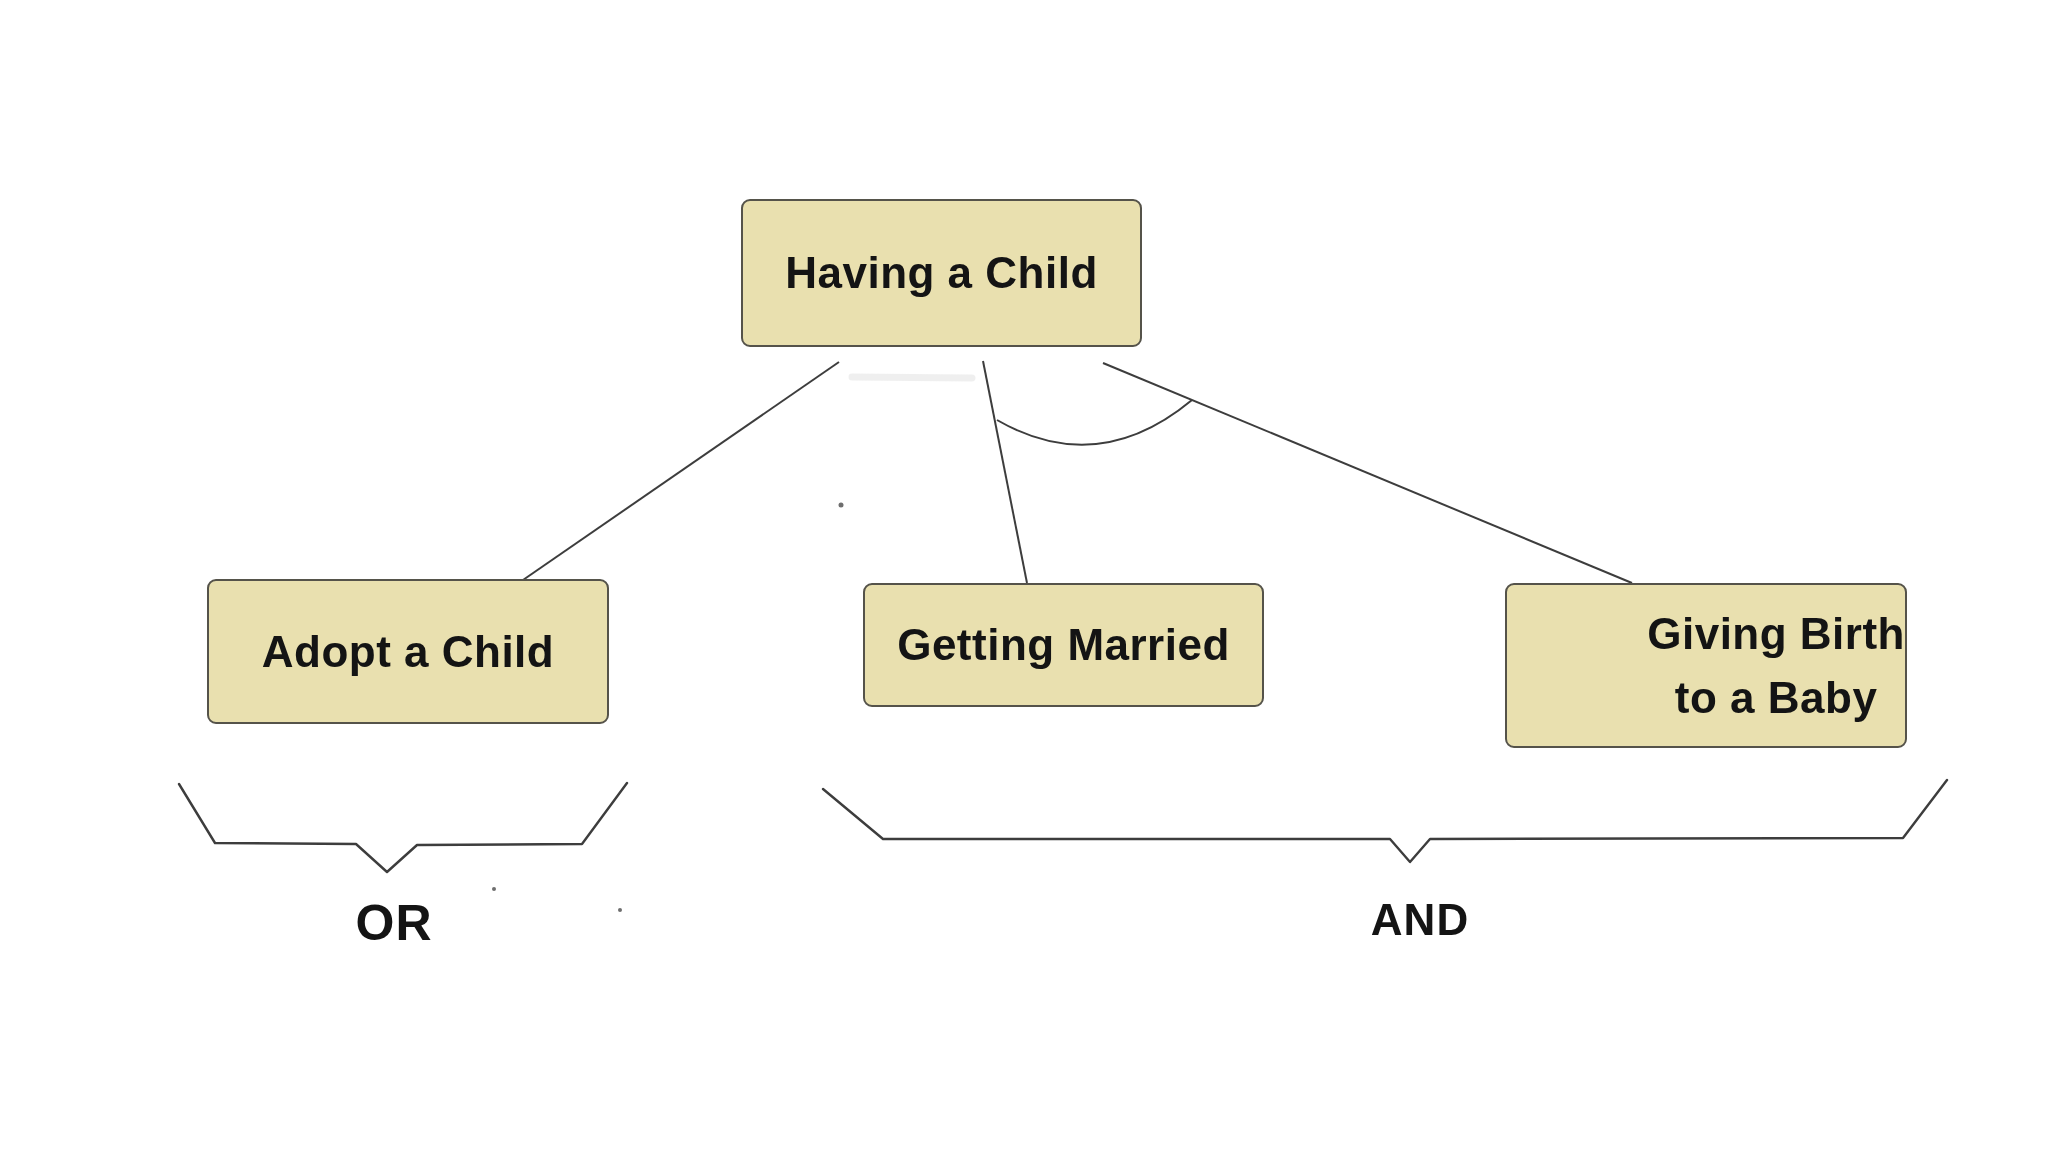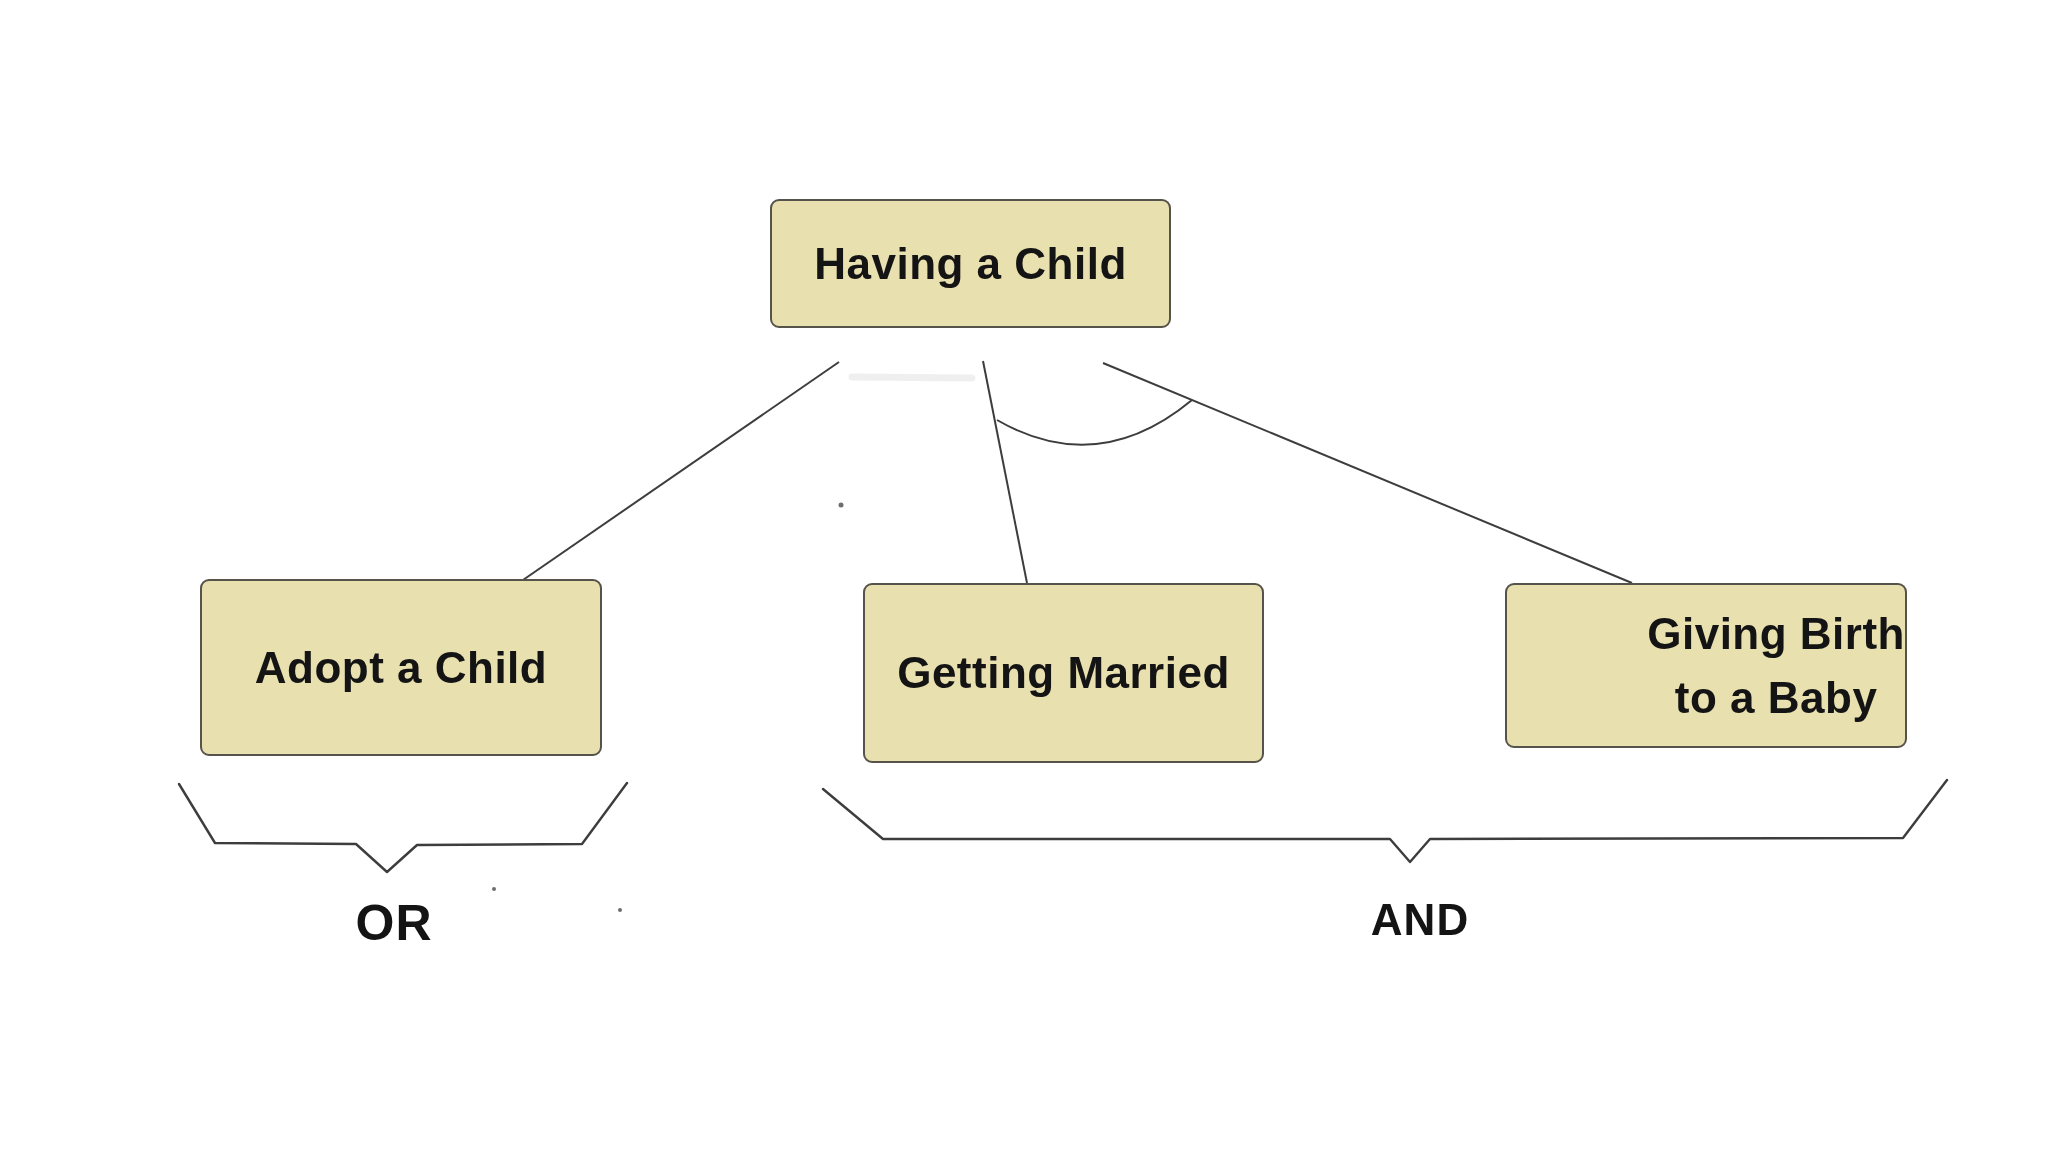--- a/index.html
+++ b/index.html
@@ -73,29 +73,29 @@
     <polyline class="brace" points="179,784 215,843 356,844 387,872 417,845 582,844 627,783"></polyline>
 
     <polyline class="brace" points="823,789 883,839 1390,839 1410,862 1430,839 1903,838 1947,780"></polyline>
 
     <line class="smudge" x1="852" y1="377" x2="972" y2="378"></line>
     <circle class="dot" cx="841" cy="505" r="2.5"></circle>
     <circle class="dot" cx="494" cy="889" r="2"></circle>
     <circle class="dot" cx="620" cy="910" r="2"></circle>
   </svg>
 
-  <div class="node" style="left:770px;top:199px;width:401px;height:129px;">
+  <div class="node" style="left:741px;top:199px;width:401px;height:148px;">
     <span class="node-label">Having a Child</span>
   </div>
 
-  <div class="node" style="left:200px;top:579px;width:402px;height:177px;">
+  <div class="node" style="left:207px;top:579px;width:402px;height:145px;">
     <span class="node-label">Adopt a Child</span>
   </div>
 
-  <div class="node" style="left:863px;top:583px;width:401px;height:180px;">
+  <div class="node" style="left:863px;top:583px;width:401px;height:124px;">
     <span class="node-label">Getting Married</span>
   </div>
 
   <div class="node" style="left:1505px;top:583px;width:402px;height:165px;justify-content:flex-end;">
     <span class="node-label">Giving Birth
 to a Baby</span>
   </div>
 
   <div class="op-label or" style="left:394px;top:923px;">OR</div>
 

